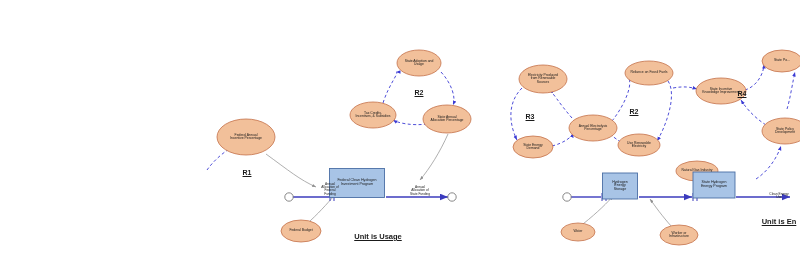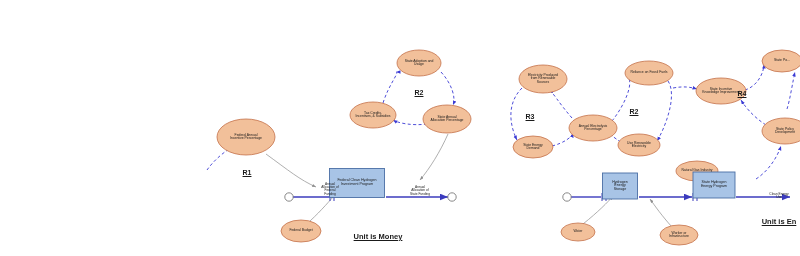--- a/index.html
+++ b/index.html
@@ -135,16 +135,16 @@
       <div class="node-label box-label" style="left: 604px; width: 32px; top: 180.5px;">Hydrogen<br>Energy<br>Storage</div>
       <div class="node-label box-label" style="left: 694.5px; width: 39px; top: 181px;">State Hydrogen<br>Energy Program</div>
       <div class="node-label edge-label" style="left: 310px; width: 40px; top: 182.5px;">Annual<br>Allocation of<br>Federal<br>Funding</div>
       <div class="node-label edge-label" style="left: 400px; width: 40px; top: 186px;">Annual<br>Allocation of<br>State Funding</div>
       <div class="node-label edge-label" style="left: 759px; width: 40px; top: 192.5px;">Clean Energy<br>Use</div>
       <div class="loop-label" style="left: 235px; width: 24px; top: 169px;">R1</div>
       <div class="loop-label" style="left: 407px; width: 24px; top: 89px;">R2</div>
       <div class="loop-label" style="left: 518px; width: 24px; top: 113px;">R3</div>
       <div class="loop-label" style="left: 622px; width: 24px; top: 108px;">R2</div>
       <div class="loop-label" style="left: 730px; width: 24px; top: 90px;">R4</div>
-      <div class="unit-label" style="left: 333px; width: 90px; top: 232px;">Unit is Money</div>
+      <div class="unit-label" style="left: 333px; width: 90px; top: 232px;">Unit is Usage</div>
       <div class="unit-label" style="left: 734px; width: 90px; top: 217px;">Unit is En</div>
     </div>
 </div>
 
 </body></html>

